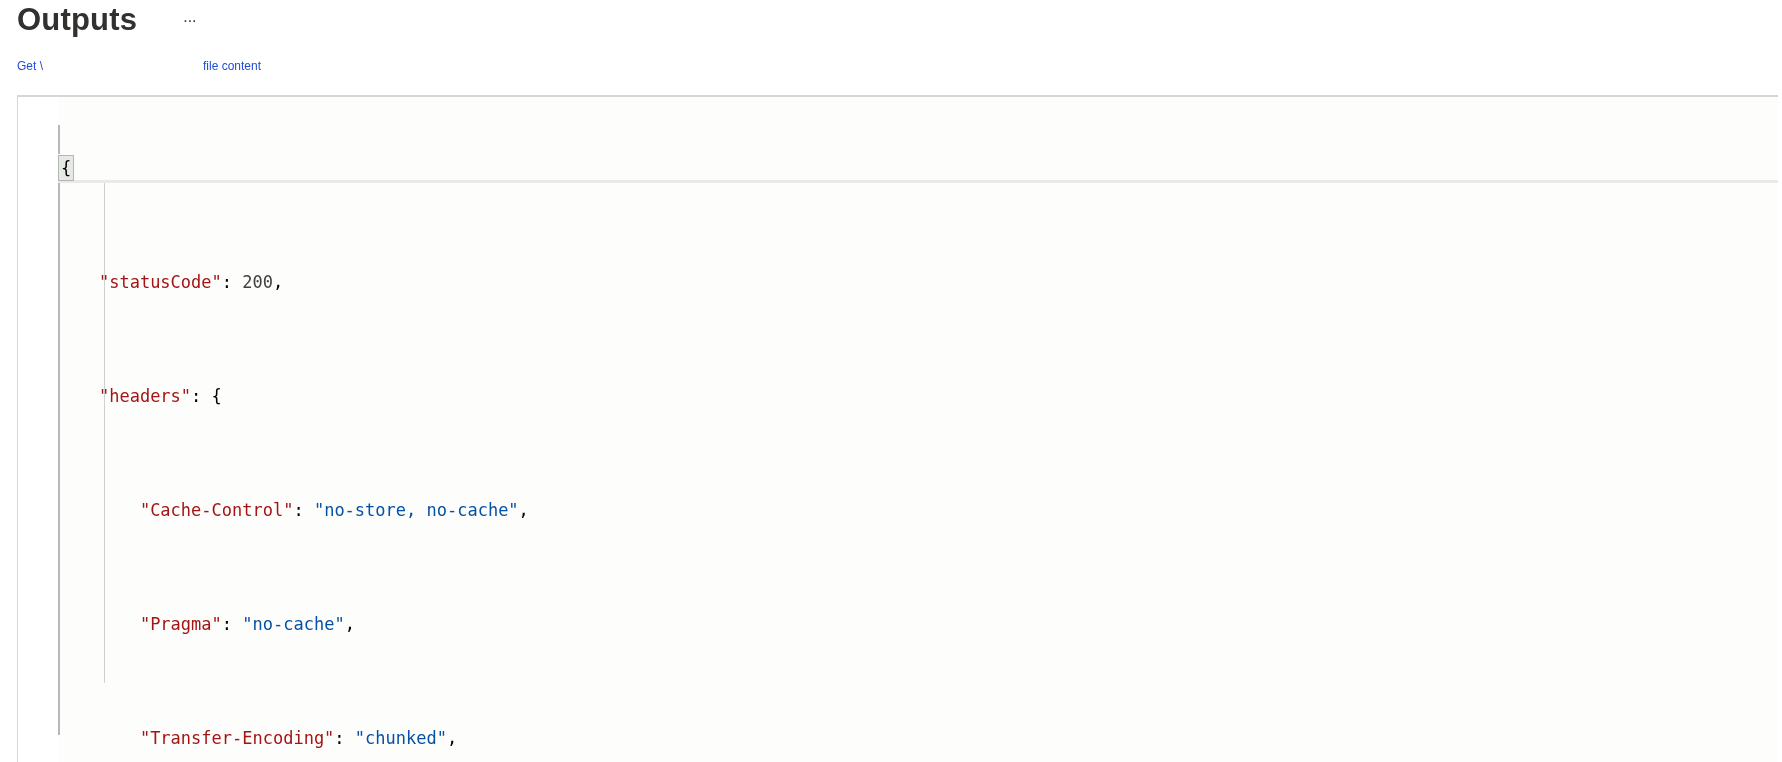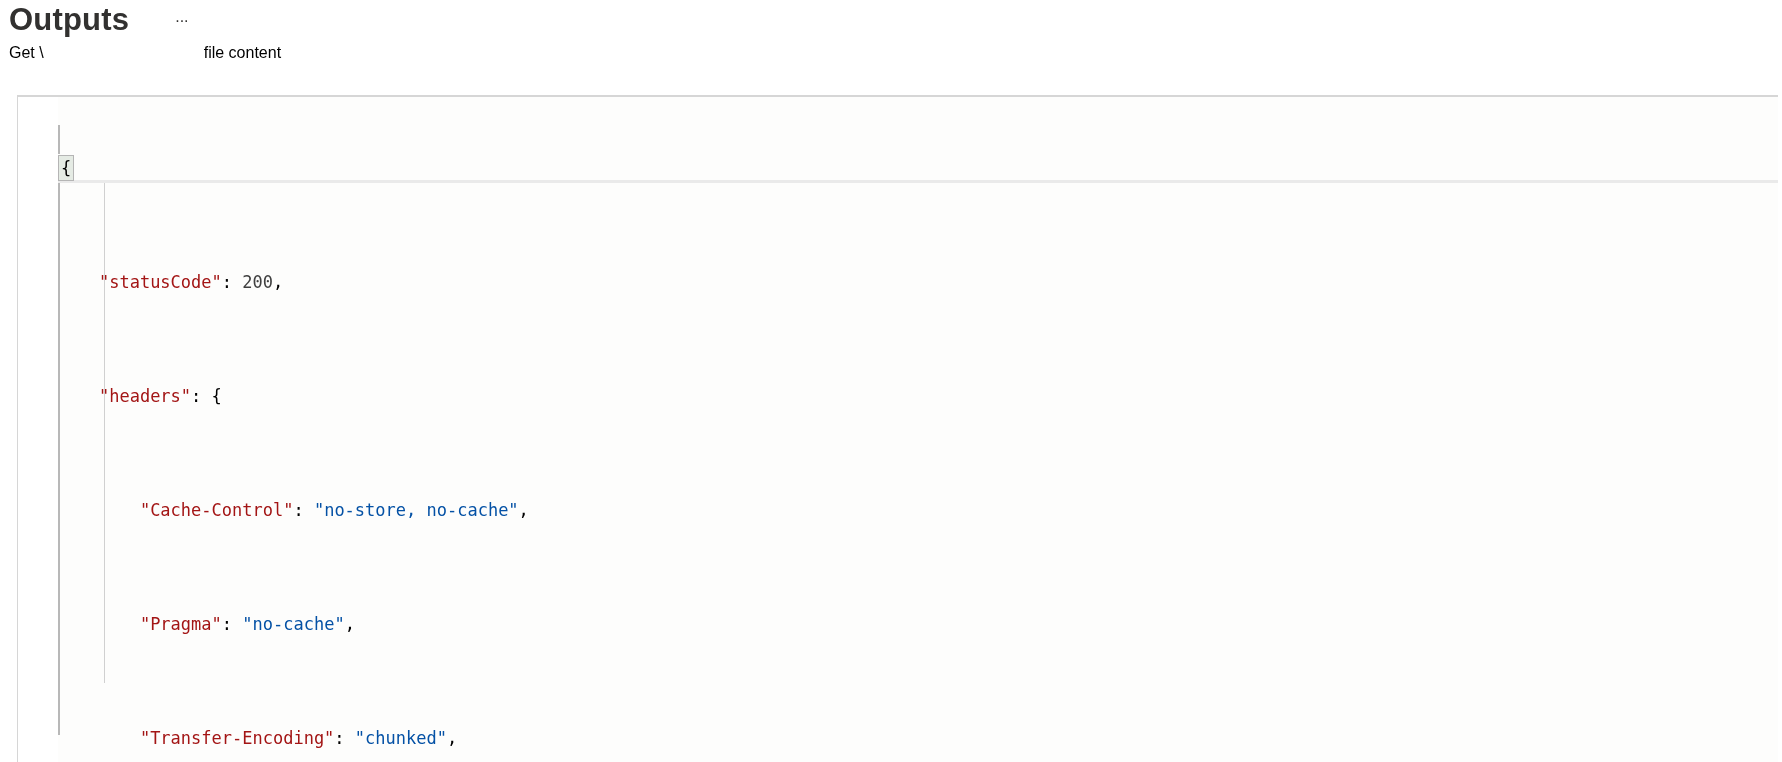--- a/index.html
+++ b/index.html
@@ -10,21 +10,21 @@
     height: 762px;
     overflow: hidden;
   }
   body {
     font-family: "Liberation Sans", "DejaVu Sans", sans-serif;
     color: #323130;
     position: relative;
   }
   .header {
     position: absolute;
-    left: 9px;
+    left: 17px;
     top: 0;
   }
   .title-row {
     display: flex;
     align-items: center;
     height: 40px;
   }
   .title {
     font-size: 31px;
     font-weight: 600;
@@ -34,23 +34,23 @@
   }
   .more-btn {
     margin-left: 46px;
     font-size: 16px;
     color: #323130;
     cursor: pointer;
     line-height: 20px;
     margin-top: -6px;
   }
   .subtitle {
-    font-size: 16px;
-    color: #000000;
-    margin-top: 3px;
+    font-size: 12px;
+    color: #1d4ed8;
+    margin-top: 16px;
     line-height: 20px;
   }
   .subtitle .redact {
     display: inline-block;
     width: 160px;
     height: 14px;
   }
 
   .output-box {
     position: absolute;

